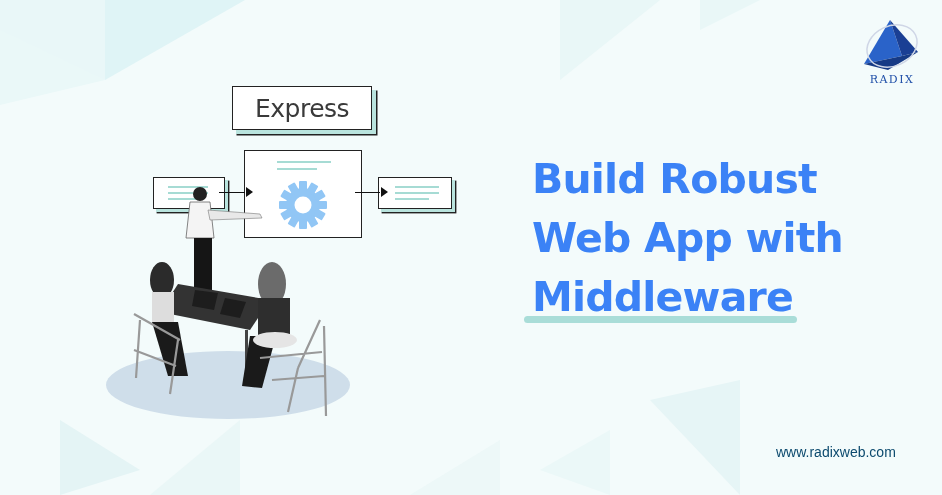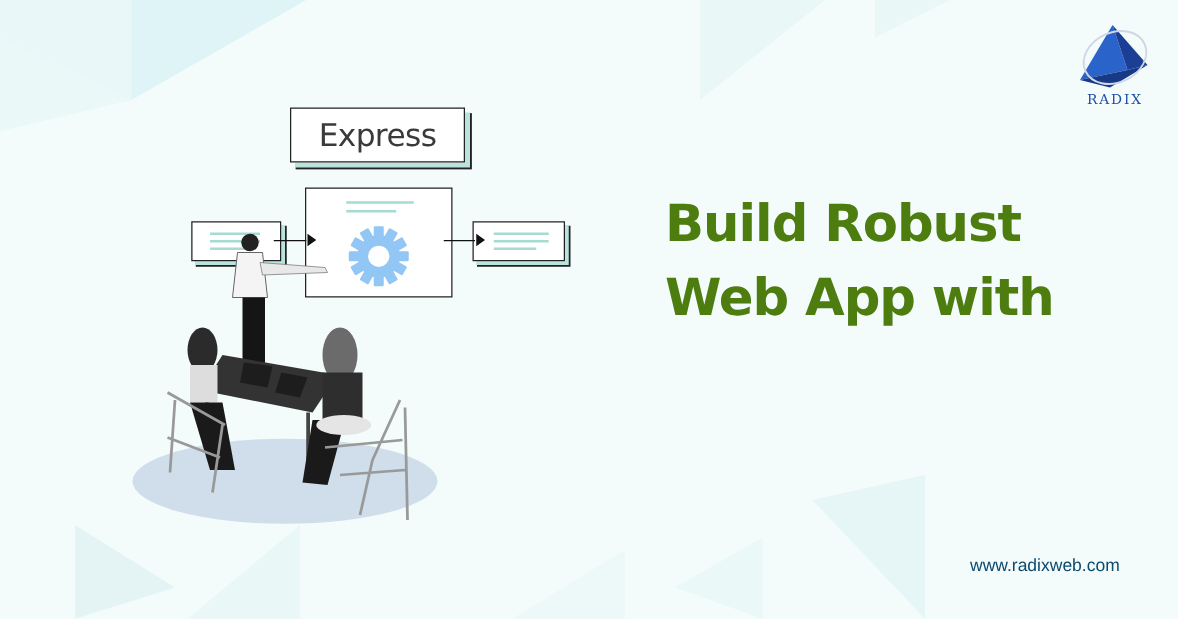--- a/index.html
+++ b/index.html
@@ -42,21 +42,21 @@
     .arrow-line { position: absolute; height: 1.3px; background: #111; }
     .arrow-head { position: absolute; width: 0; height: 0; border-top: 5px solid transparent; border-bottom: 5px solid transparent; border-left: 7px solid #111; }
 
     
     .people { position: absolute; left: 100px; top: 180px; width: 260px; height: 240px; }
 
     
     .headline {
       position: absolute; left: 532px; top: 150px;
       font-family: "DejaVu Sans", sans-serif; font-weight: bold;
-      font-size: 41px; line-height: 59px; color: #4d7c0f; letter-spacing: -0.8px;
+      font-size: 41px; line-height: 59px; color: #3b82f6; letter-spacing: -0.8px;
     }
     .headline .line { display: block; position: relative; white-space: nowrap; }
     .headline .hl { position: relative; display: inline-block; }
     .headline .hl::before {
       content: ""; position: absolute; left: -8px; right: -4px; bottom: 4px; height: 7px;
       border-radius: 4px; background: #a9ddd8; z-index: -1;
     }
 
     .website {
       position: absolute; left: 776px; top: 444px;
@@ -157,15 +157,16 @@
   <ellipse cx="172" cy="104" rx="14" ry="22" fill="#6b6b6b"></ellipse>
   <rect x="158" y="118" width="32" height="40" fill="#2e2e2e"></rect>
   <path d="M150,156 L176,156 L162,208 L142,206 Z" fill="#1a1a1a"></path>
   <ellipse cx="175" cy="160" rx="22" ry="8" fill="#e5e5e5"></ellipse>
   <path d="M220,140 L198,188 M224,146 L226,236 M198,188 L188,232 M160,178 L222,172 M172,200 L224,196" stroke="#999" stroke-width="2.2" fill="none"></path>
 </svg>
 
 <div class="headline">
   <span class="line">Build Robust</span>
   <span class="line">Web App with</span>
+  <span class="line"><span class="hl">Middleware</span></span>
 </div>
 
 <div class="website">www.radixweb.com</div>
 
 </body></html>

